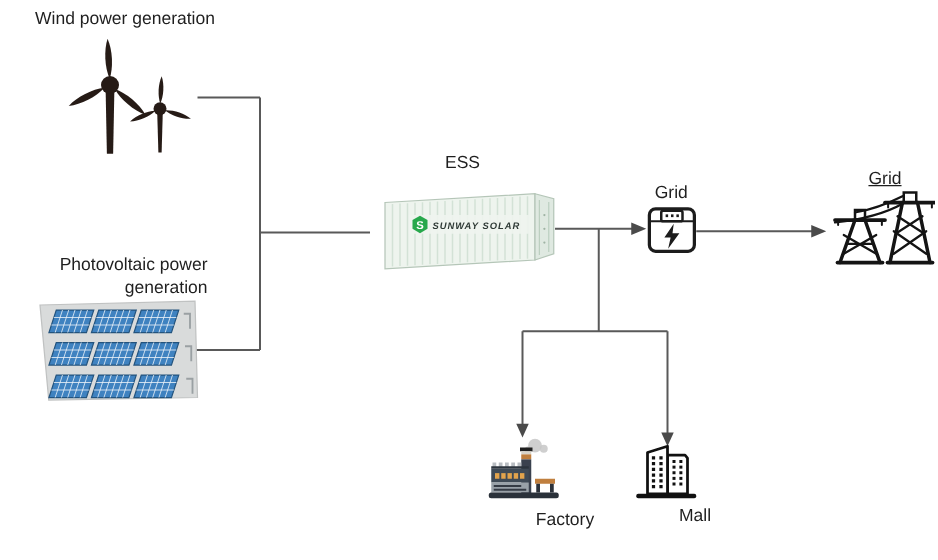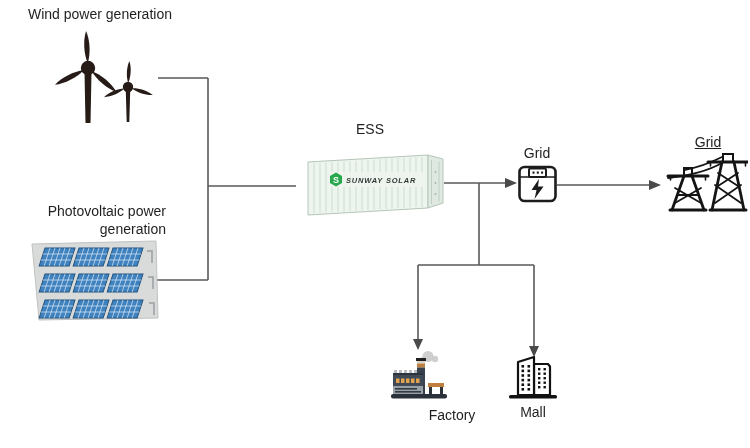--- a/index.html
+++ b/index.html
@@ -37,21 +37,21 @@
 
   <div class="lbl" style="left:28px;top:5px;">Wind power generation</div>
   <div class="lbl center" style="left:18px;top:202px;width:148px;text-align:right;">
     <div>Photovoltaic power</div>
     <div>generation</div>
   </div>
   <div class="lbl center" style="left:340px;top:120px;width:60px;">ESS</div>
   <div class="lbl center" style="left:511px;top:144px;width:52px;">Grid</div>
   <div class="lbl center" style="left:686px;top:133px;width:44px;text-decoration:underline;">Grid</div>
   <div class="lbl center" style="left:390px;top:406px;width:60px;margin-left:32px;">Factory</div>
-  <div class="lbl center" style="left:506px;top:403px;width:54px;">Mall</div>
+  <div class="lbl center" style="left:529px;top:403px;width:54px;">Mall</div>
 
   <svg style="left:52px;top:28px;" width="115" height="102" viewBox="0 0 115 102">
     <g fill="#261b16">
       <g>
         <polygon points="32.5,44 39.5,44 38.5,95 33.5,95"></polygon>
         <g transform="translate(36,40)">
           <path transform="rotate(-3)" d="M0,-5 C-3.5,-14 -3.5,-28 0,-37 C3.5,-28 3.5,-14 0,-5 Z"></path>
           <path transform="rotate(130)" d="M0,-5 C-3.5,-14 -3.5,-28 0,-37 C3.5,-28 3.5,-14 0,-5 Z"></path>
           <path transform="rotate(243)" d="M0,-5 C-3.5,-14 -3.5,-28 0,-37 C3.5,-28 3.5,-14 0,-5 Z"></path>
           <circle r="7.2"></circle>

